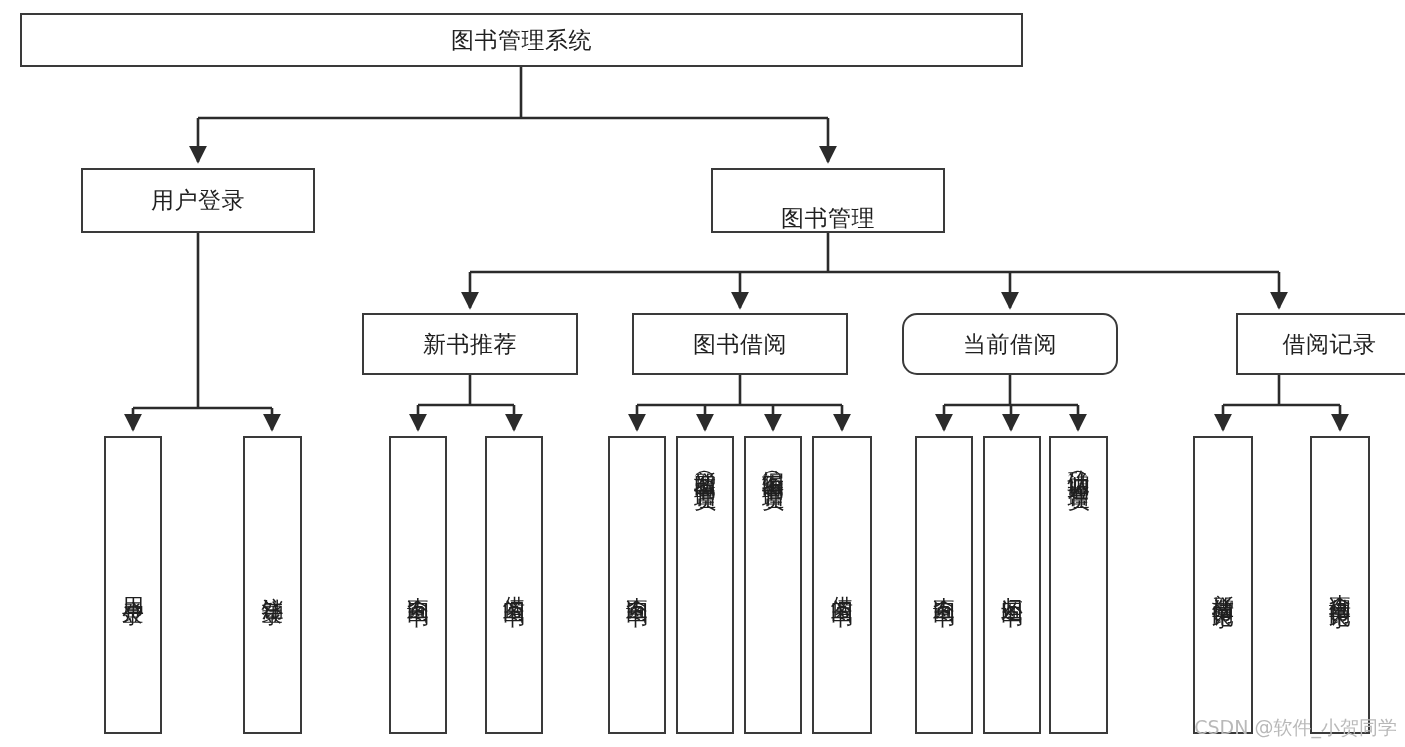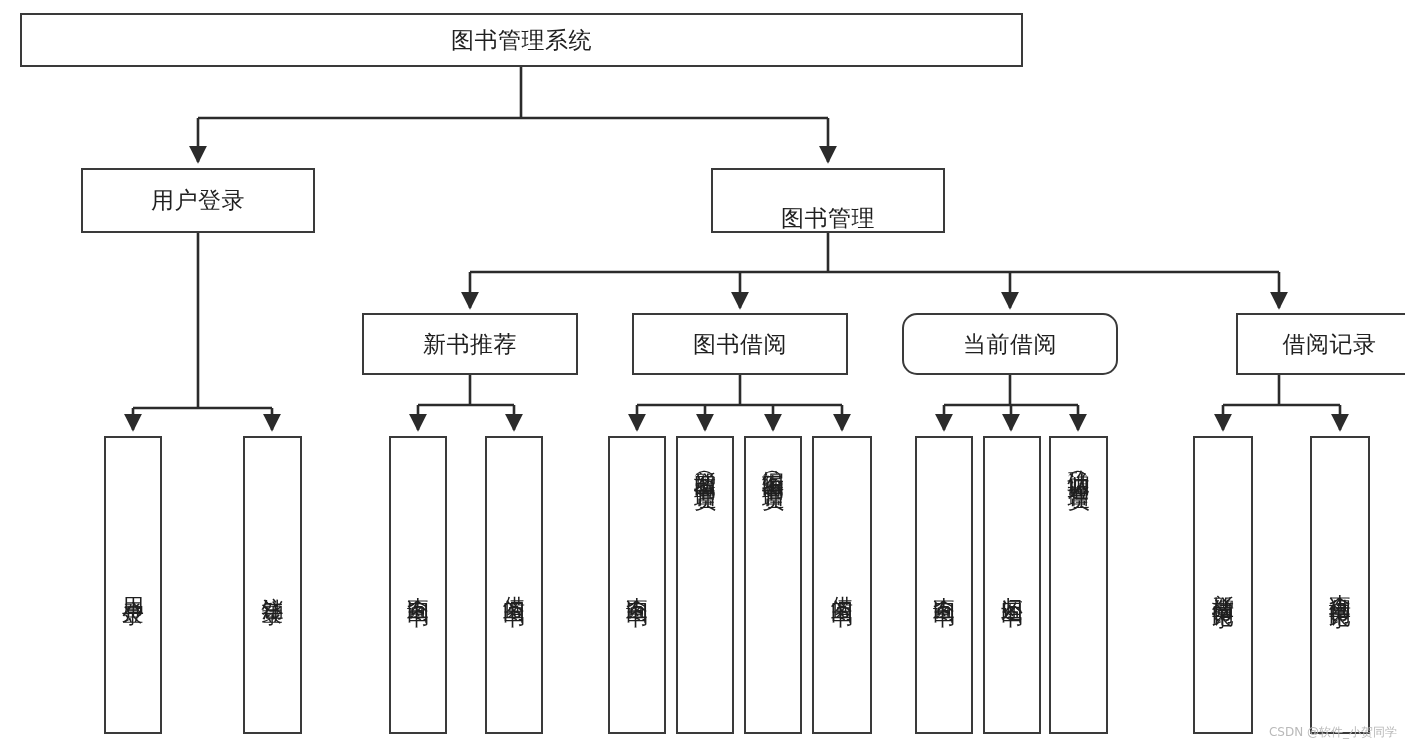--- a/index.html
+++ b/index.html
@@ -54,21 +54,21 @@
     padding-top:14px;
   }
   .node.vert.mid{
     align-items:center;
     padding-top:0;
   }
   .watermark{
     position:absolute;
     right:8px;
     bottom:6px;
-    font-size:12px;
+    font-size:19px;
     color:#b9b9b9;
     white-space:nowrap;
     z-index:3;
     user-select:none;
   }
 </style>
 </head>
 <body>
 
 <div id="stage">

